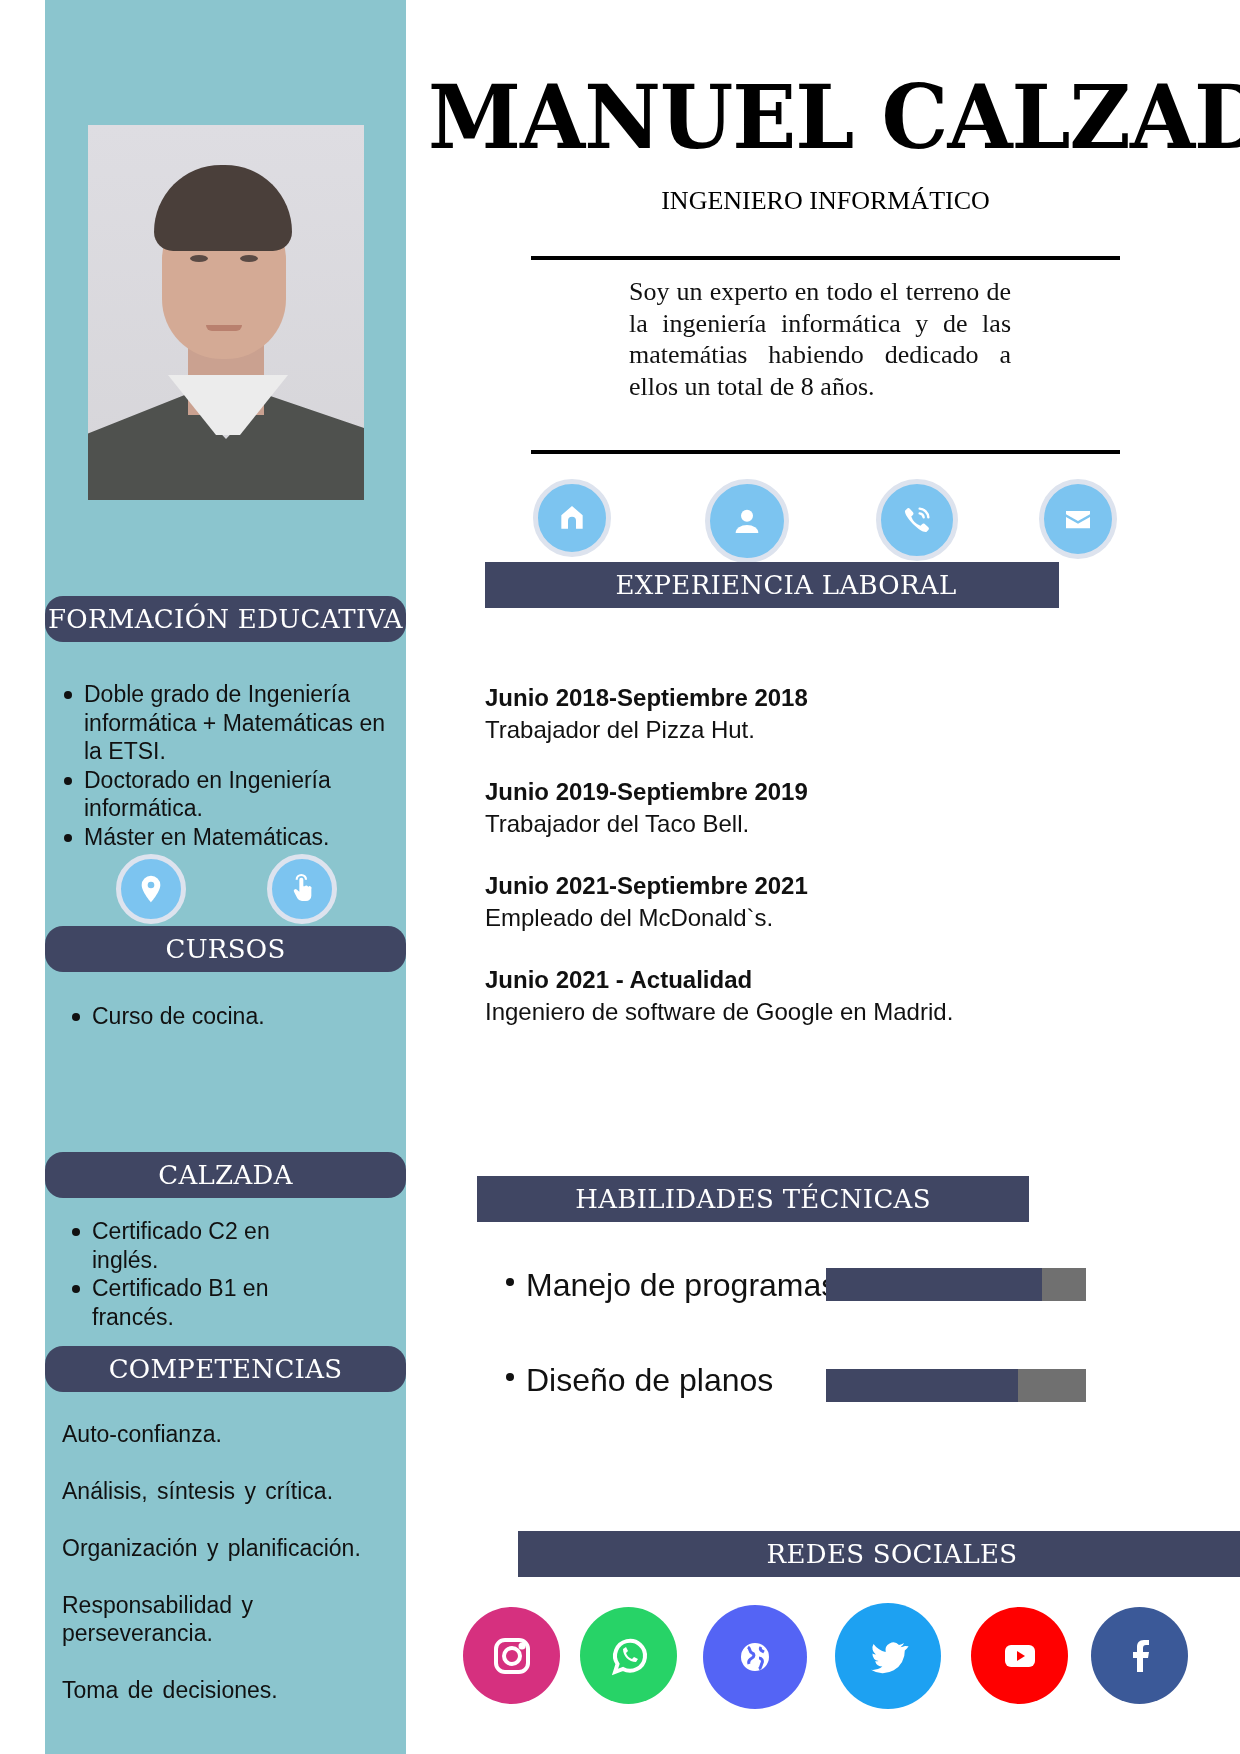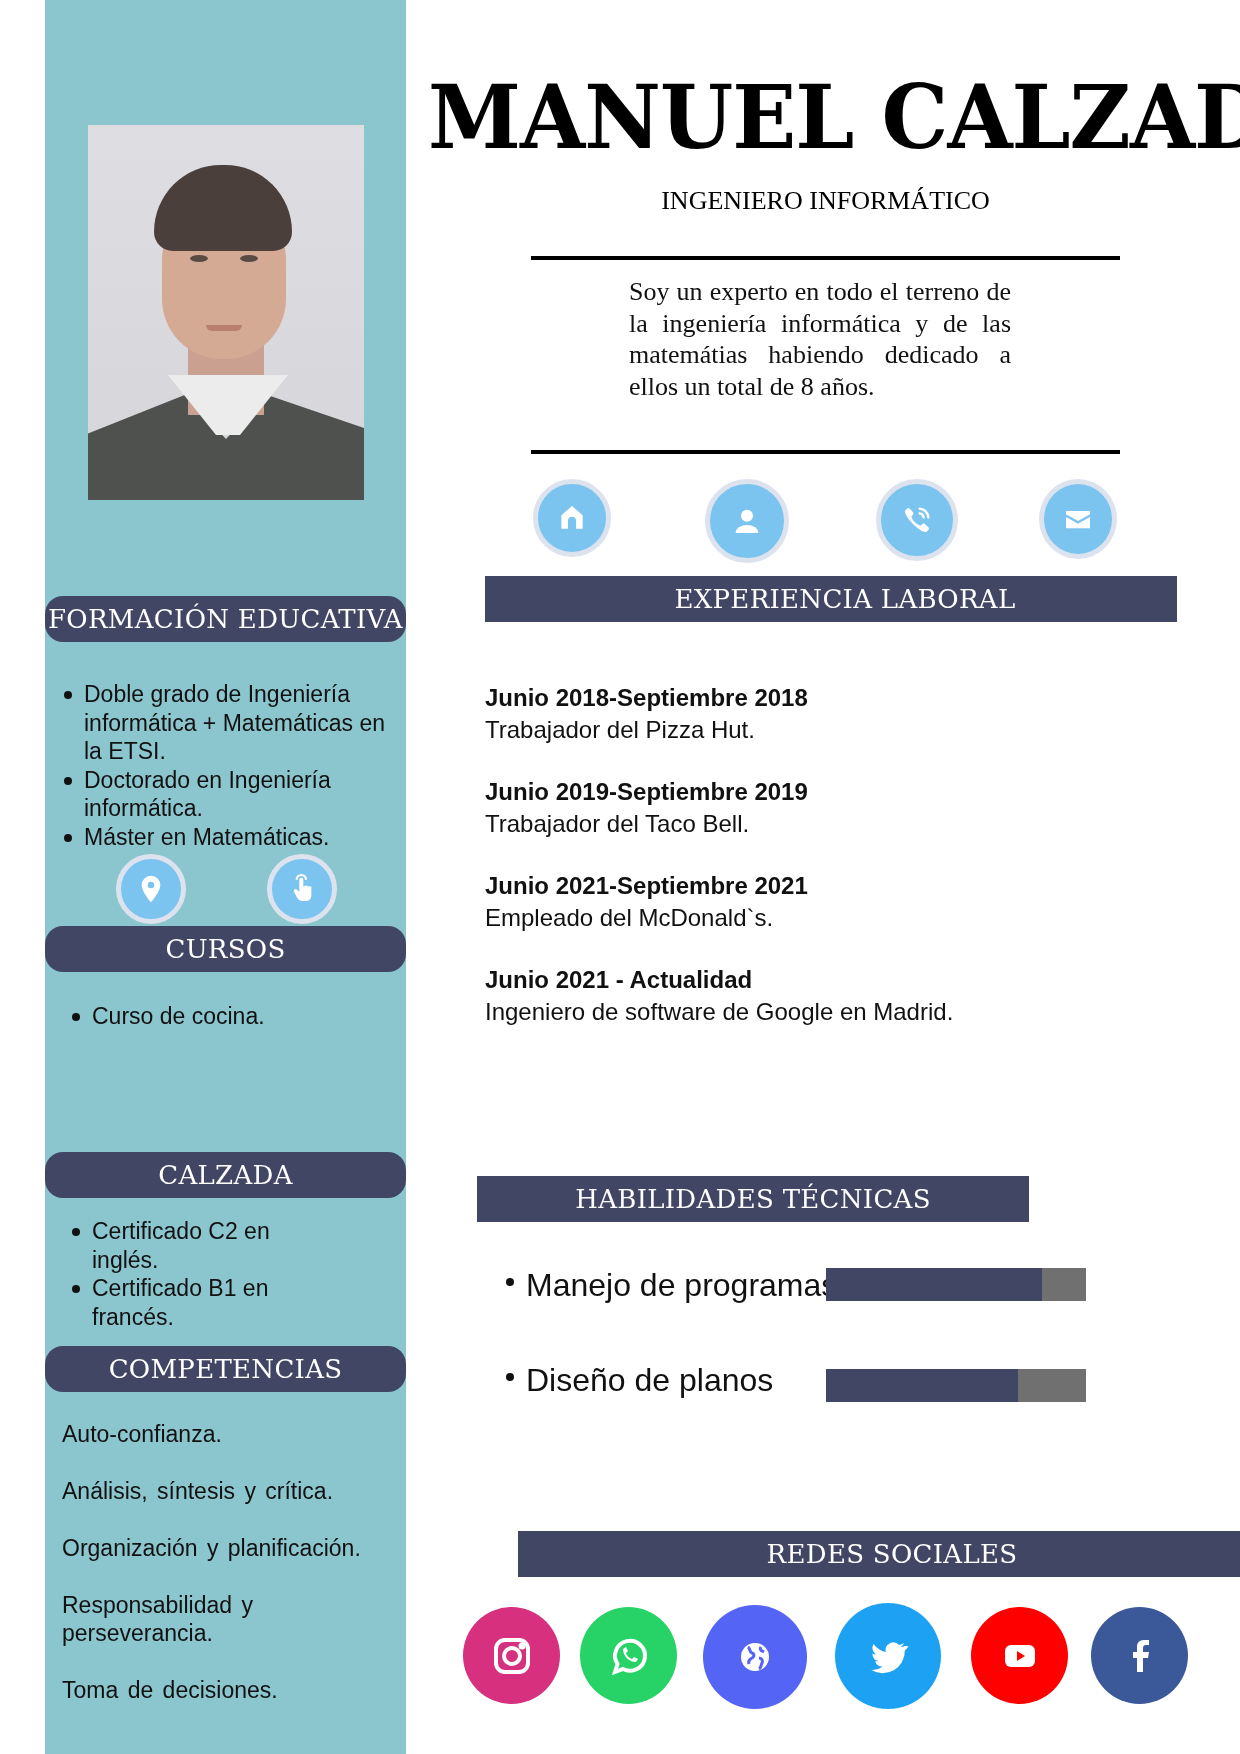--- a/index.html
+++ b/index.html
@@ -138,21 +138,21 @@
       <path d="M14 3.5a7 7 0 0 1 6.5 6.5M14 7a3.5 3.5 0 0 1 3 3" fill="none" stroke="#fff" stroke-width="1.8" stroke-linecap="round"></path>
     </svg>
 </div>
 <div class="icon-circle" style="left:1039px; top:479px; width:78px; height:80px;">
   <svg viewBox="0 0 24 24">
       <path d="M3 6h18v2.5l-9 5-9-5z"></path>
       <path d="M3 10.5l9 5 9-5V19H3z"></path>
     </svg>
 </div>
 
-<div class="sec-bar right" style="left:485px; top:576px; width:692px;padding-left:28px;">EXPERIENCIA LABORAL</div>
+<div class="sec-bar right" style="left:485px; top:562px; width:574px;padding-left:28px;">EXPERIENCIA LABORAL</div>
 <div class="exp">
   <div class="item">
     <div class="date">Junio 2018-Septiembre 2018</div>
     <div>Trabajador del Pizza Hut.</div>
   </div>
   <div class="item">
     <div class="date">Junio 2019-Septiembre 2019</div>
     <div>Trabajador del Taco Bell.</div>
   </div>
   <div class="item">

